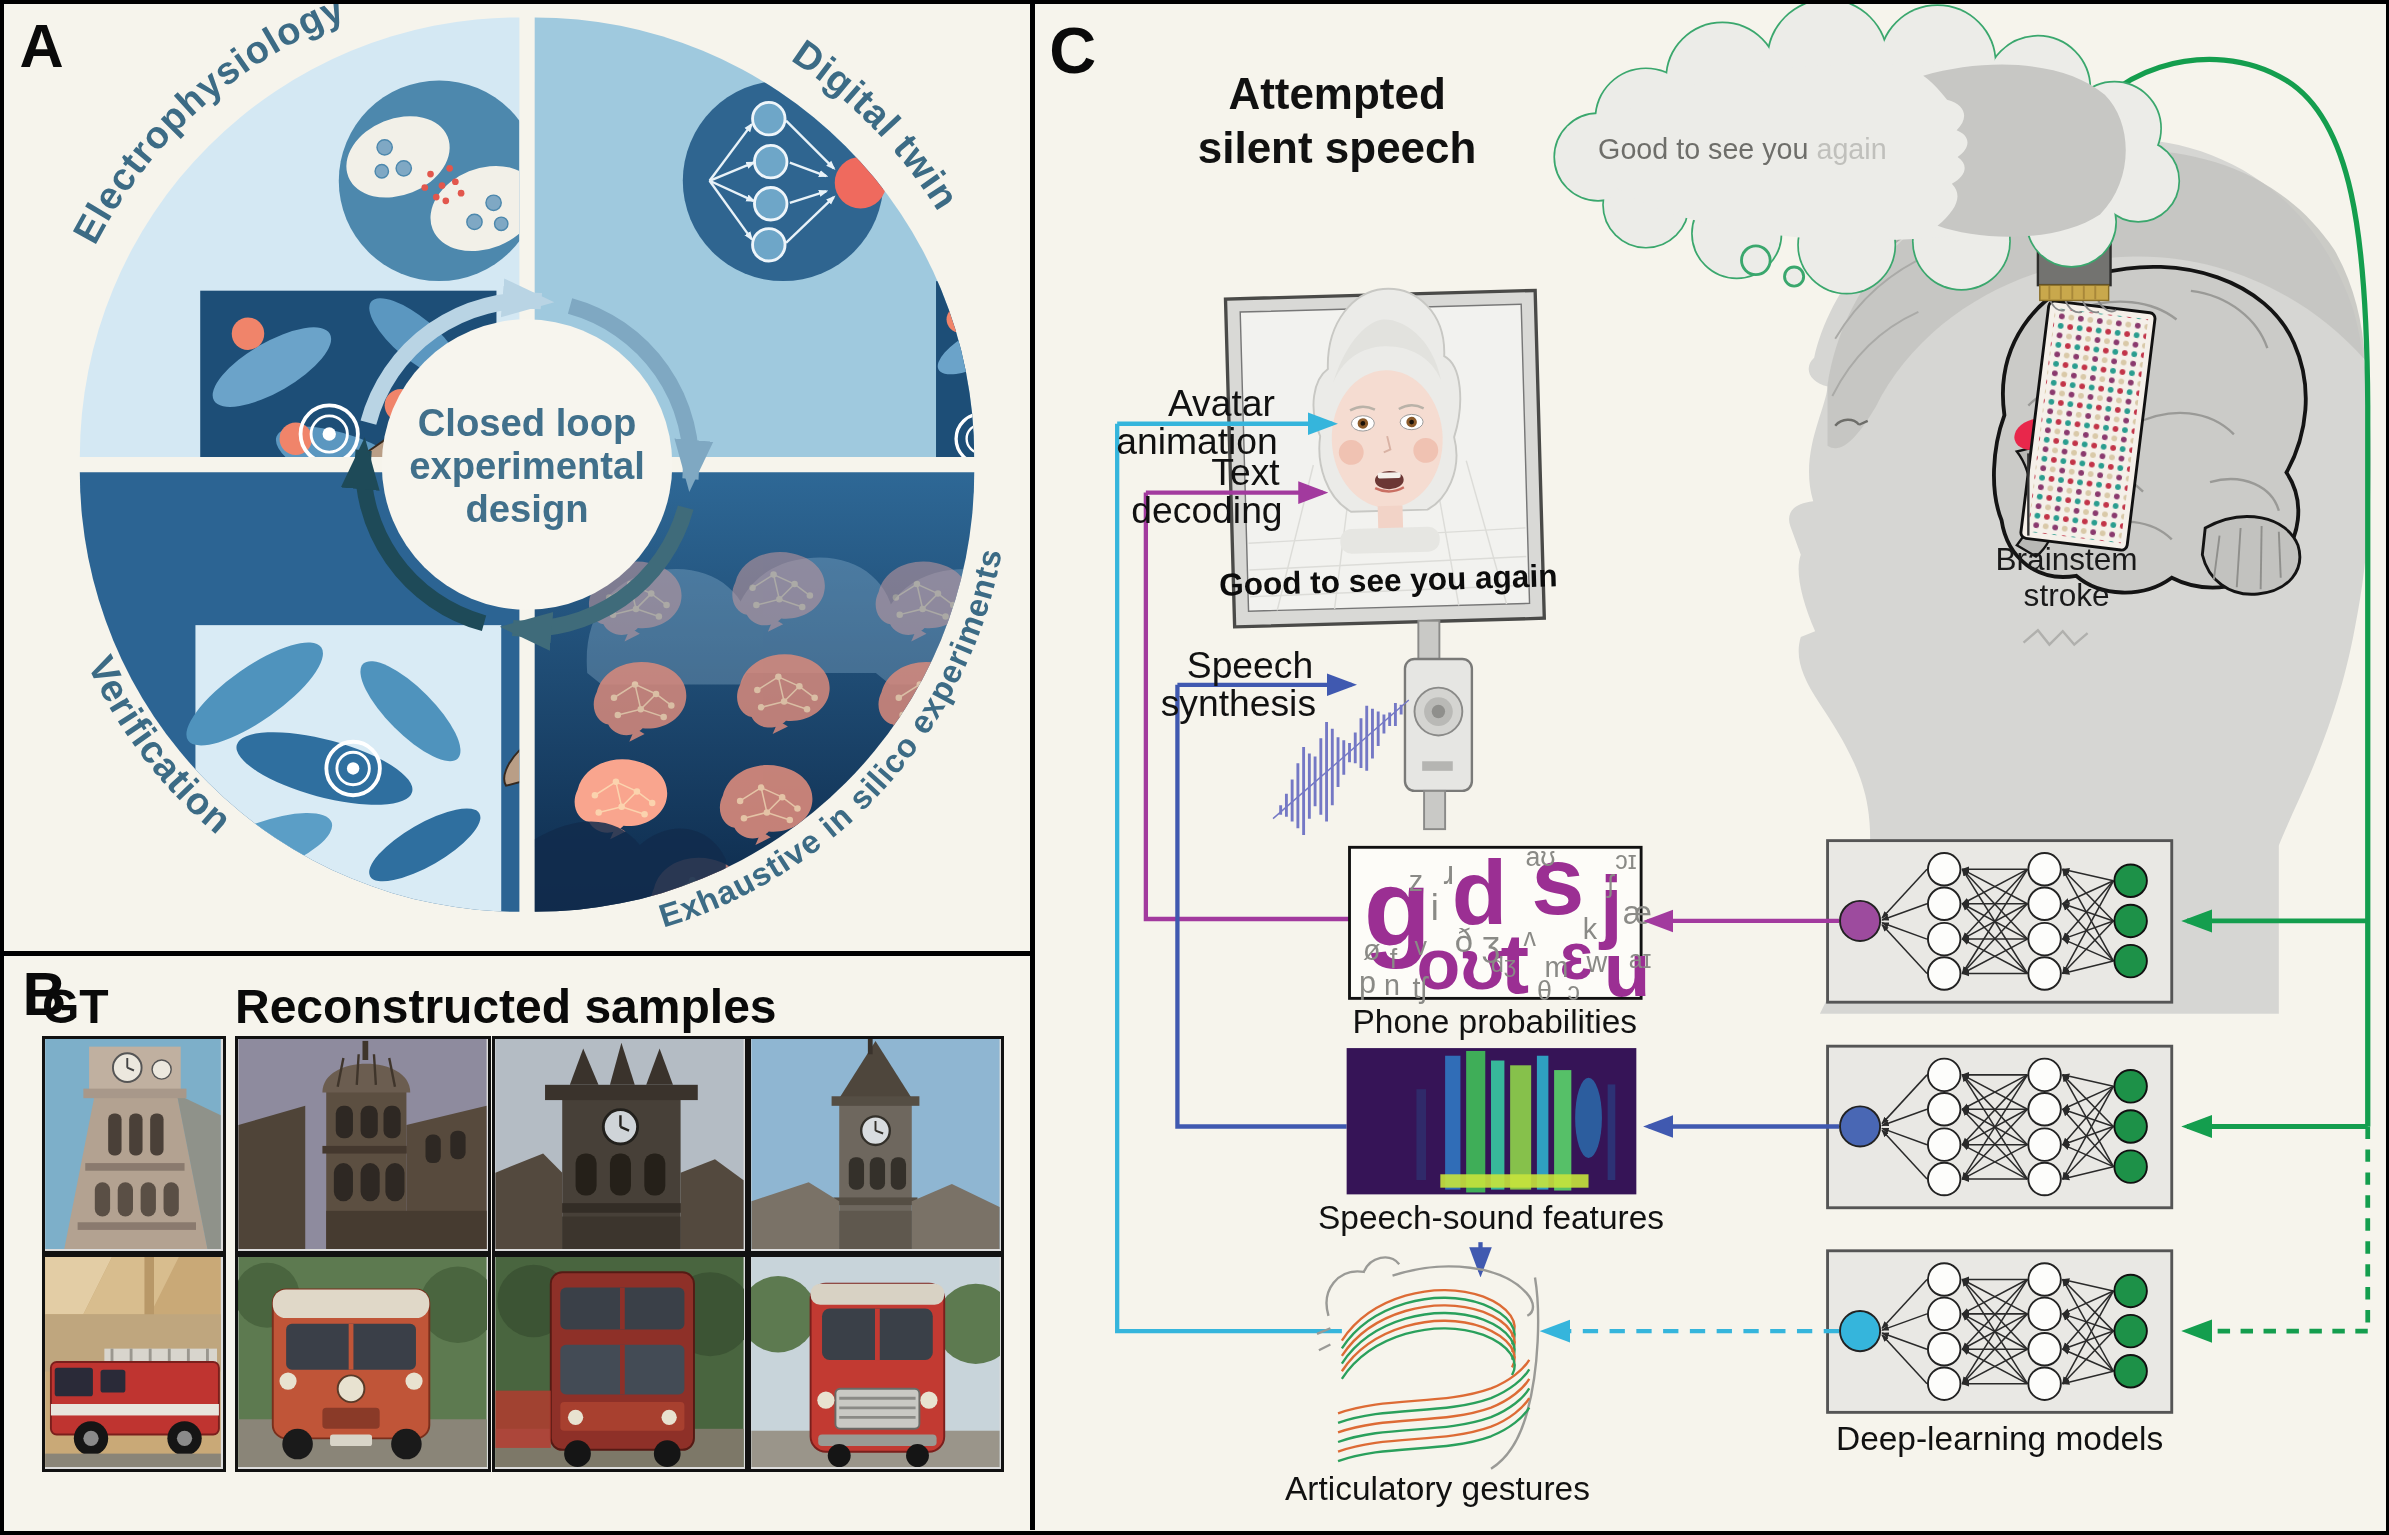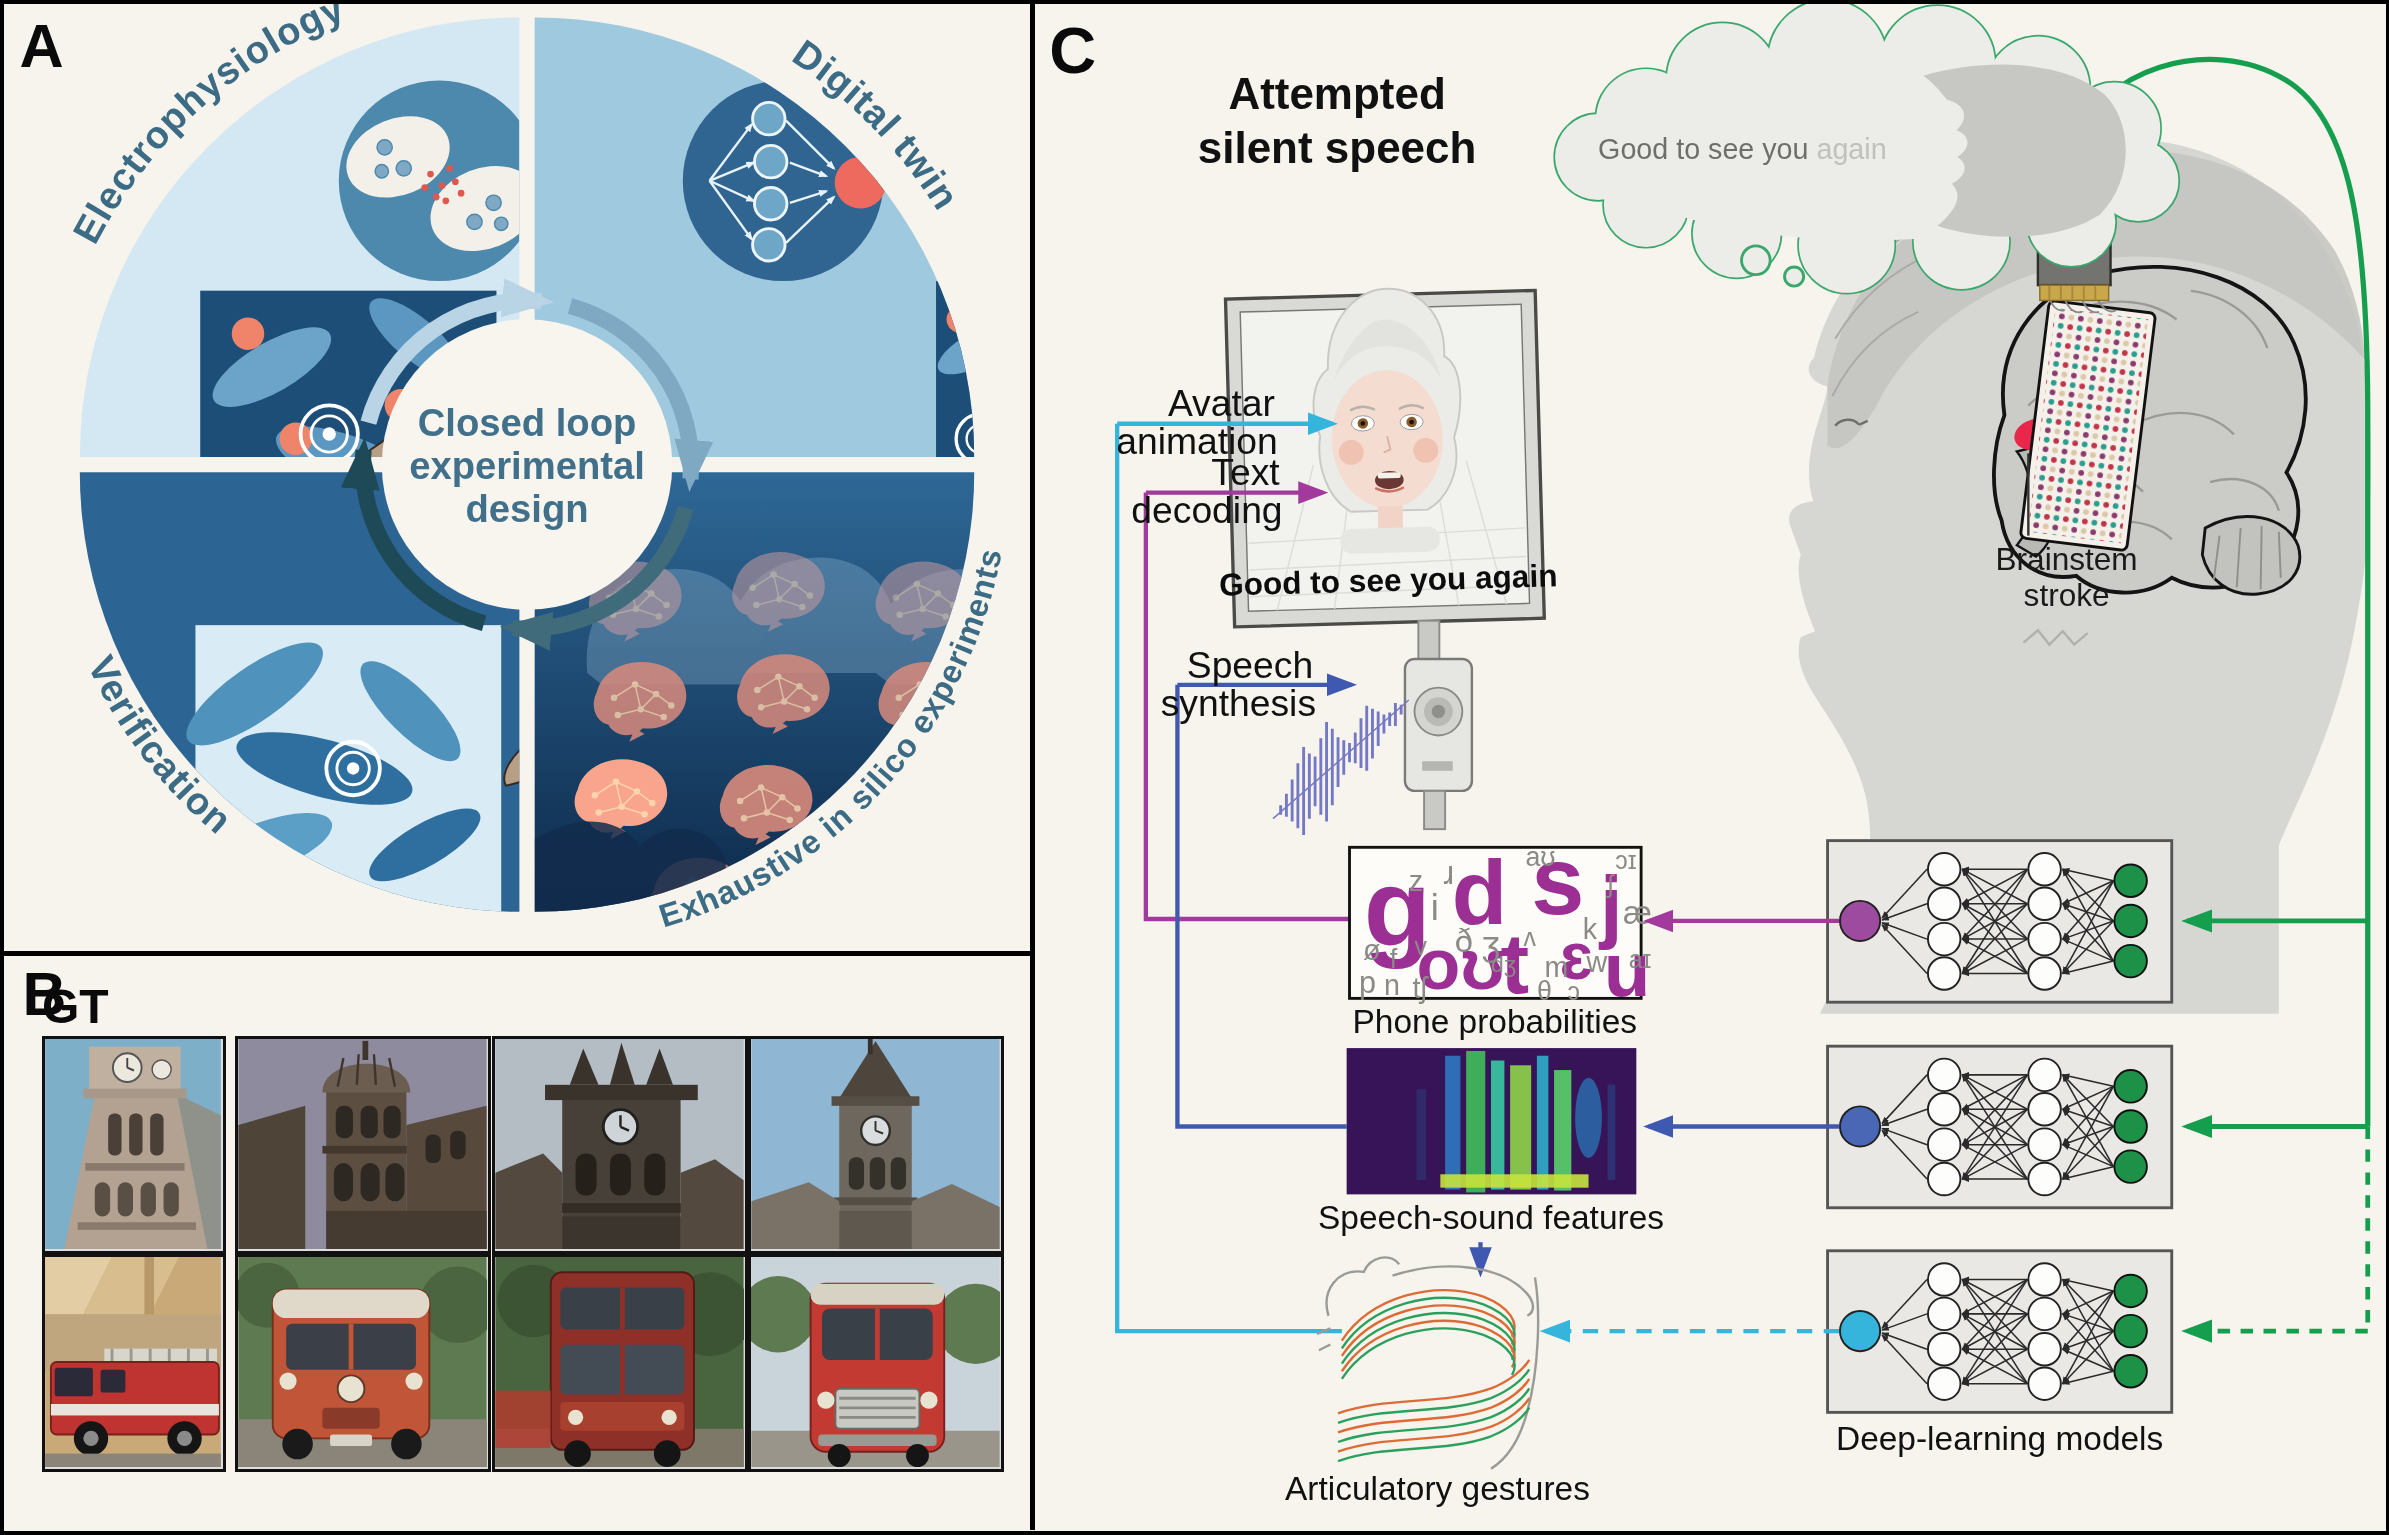--- a/index.html
+++ b/index.html
@@ -278,20 +278,21 @@
 
       <text class="panel-letter" x="16" y="66">A</text>
     </svg>
   </div>
 
   <div class="panel panel-b">
     <svg width="1026" height="76" viewBox="0 0 1073 80" style="position:absolute;left:0;top:0;">
       <text class="panel-letter" x="16" y="62">B</text>
     </svg>
     <div class="b-header" style="left:38px;top:23px;width:184px;">GT</div>
+    <div class="b-header" style="left:231px;top:23px;width:769px;">Reconstructed samples</div>
 
     <div class="b-tile" style="left:38px;top:80px;width:184px;height:218px;">
       <svg width="176" height="210" viewBox="0 0 184 220">
         <rect width="184" height="220" fill="#7dafc9"></rect>
         <polygon points="20,220 52,58 138,58 170,220" fill="#b3a291"></polygon>
         <polygon points="138,58 170,220 184,220 184,80" fill="#97866f" opacity="0.7"></polygon>
         <rect x="46" y="8" width="96" height="52" fill="#c0b0a0"></rect>
         <rect x="40" y="52" width="108" height="10" fill="#a8988a"></rect>
         <circle cx="86" cy="30" r="15" fill="#ece8de" stroke="#555" stroke-width="2"></circle>
         <path d="M 86,30 L 86,20 M 86,30 L 93,33" stroke="#444" stroke-width="2"></path>

